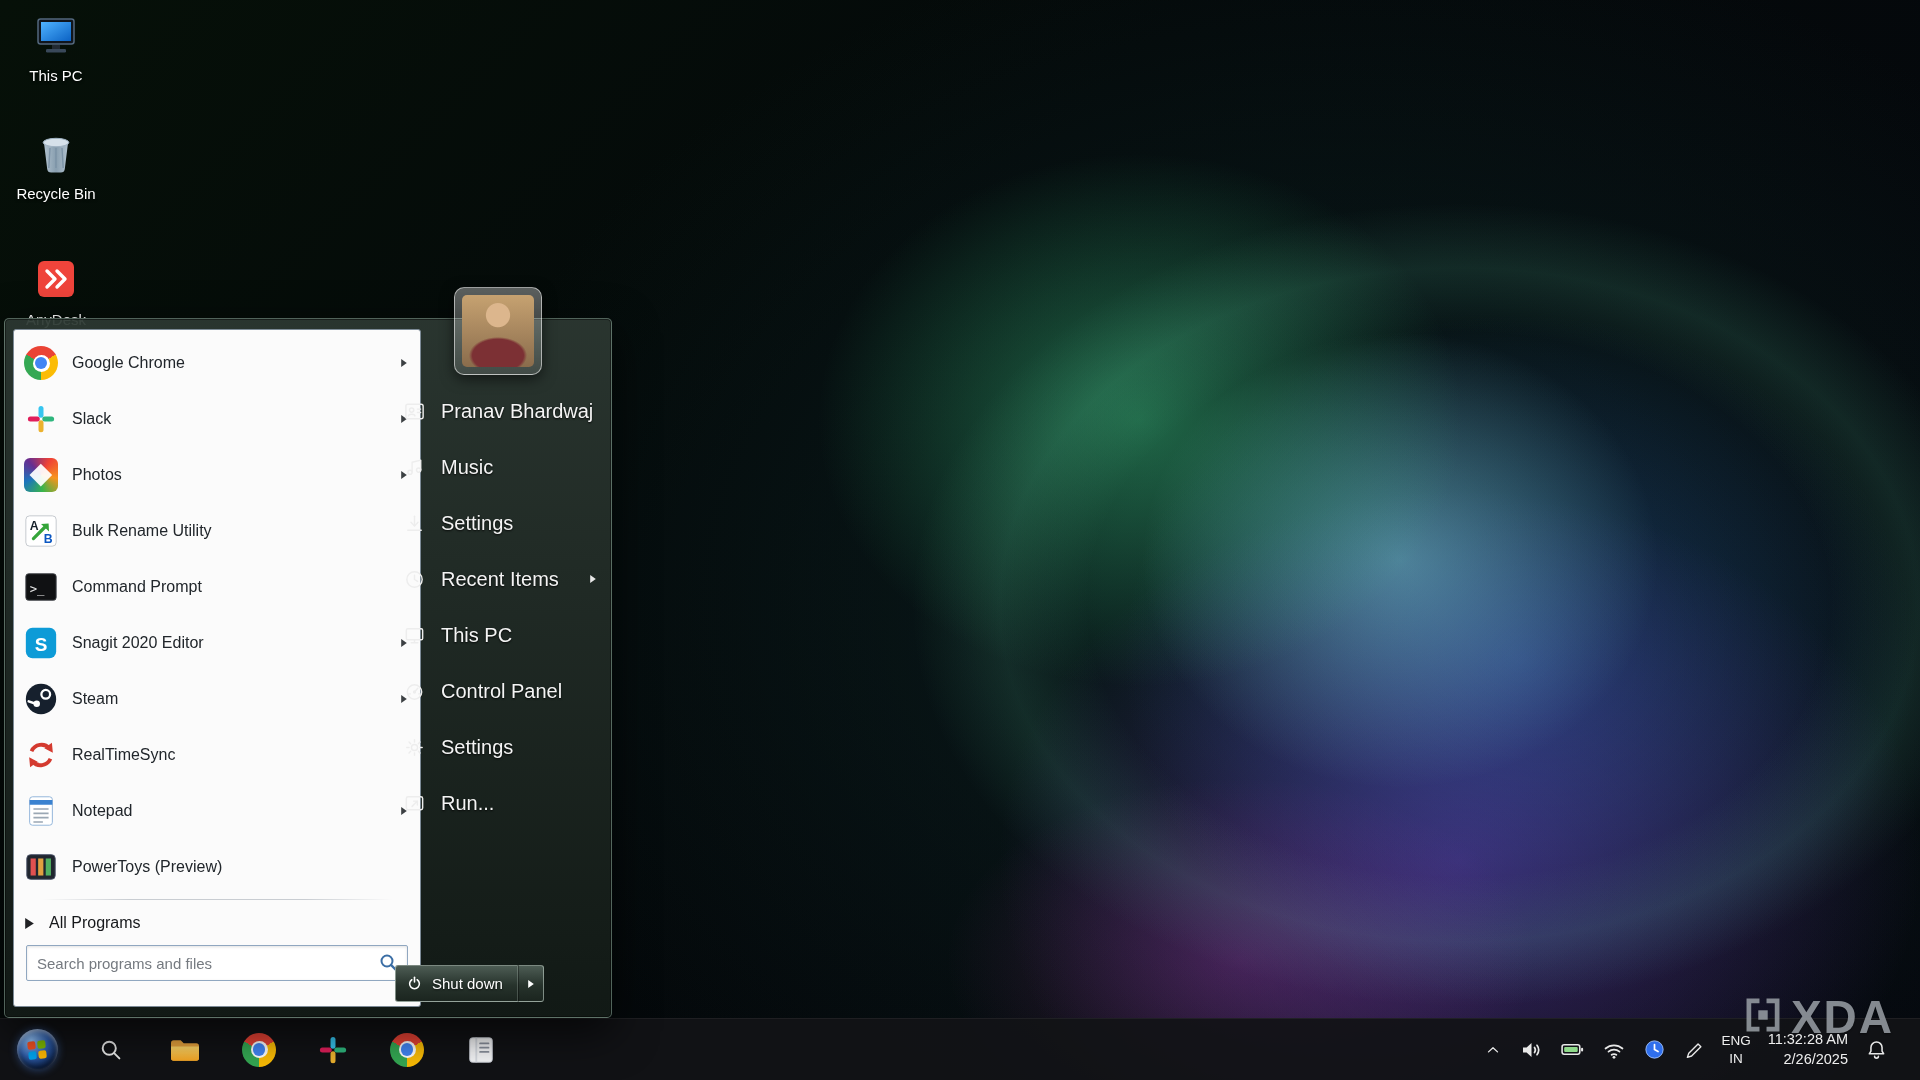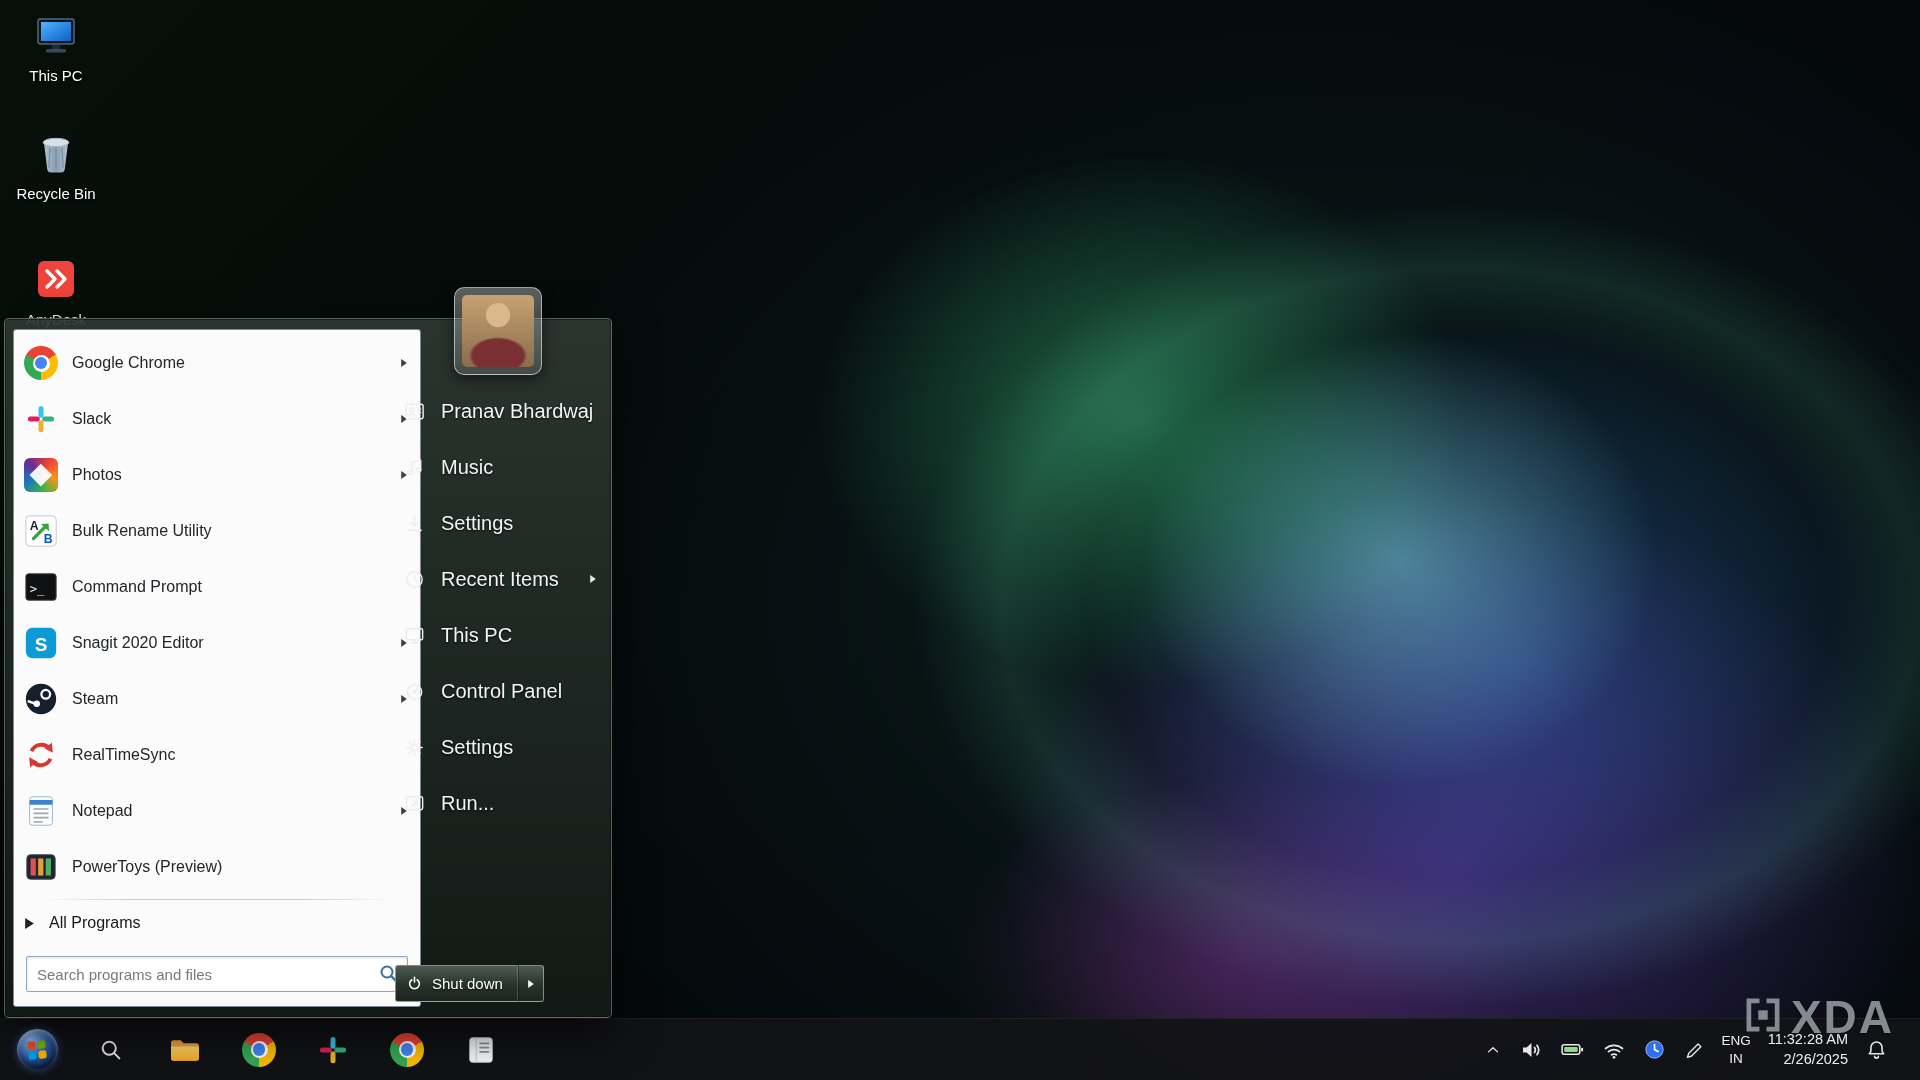--- a/index.html
+++ b/index.html
@@ -53,21 +53,21 @@
     box-shadow:0 14px 44px rgba(0,0,0,.65), inset 0 0 0 1px rgba(0,0,0,.4)}
 
   .sm-left{position:absolute;left:8px;top:10px;bottom:10px;width:408px;background:#fbfbfb;border:1px solid #7c8a96;border-radius:3px;display:flex;flex-direction:column;overflow:hidden}
   .sm-items{padding-top:5px}
   .sm-item{height:56px;display:flex;align-items:center;padding:0 12px 0 8px;gap:12px;cursor:pointer}
   .li-icon{width:38px;height:38px;flex:none;display:flex;align-items:center;justify-content:center}
   .li-label{font-size:16px;color:#21262b;white-space:nowrap}
   .li-arrow{margin-left:auto;display:flex}
   .sm-sep{height:1px;margin:4px 28px 2px 28px;background:linear-gradient(90deg,rgba(0,0,0,0),#c9cdd2 25%,#c9cdd2 75%,rgba(0,0,0,0))}
   .sm-allprograms{height:42px;display:flex;align-items:center;gap:14px;padding-left:10px;font-size:16px;color:#16181b;cursor:pointer}
-  .sm-search{margin:12px 12px 12px;position:relative}
+  .sm-search{margin:1px 12px 12px;position:relative}
   .sm-search input{width:100%;height:36px;border:1px solid #90a7c0;border-radius:2px;padding:0 40px 0 10px;font-size:15px;color:#333;outline:none;font-family:inherit;box-shadow:inset 0 1px 3px rgba(0,0,0,.12);background:#fff}
   .sm-search input::placeholder{color:#757a80}
   .search-glyph{position:absolute;right:8px;top:7px;width:22px;height:22px;cursor:pointer;display:flex}
 
   .sm-right{position:absolute;left:380px;top:0;bottom:0;right:0;padding-top:64px}
   .avatar{position:absolute;left:50%;transform:translateX(-50%);top:-32px;width:88px;height:88px;border-radius:10px;padding:7px;cursor:pointer;
     background:linear-gradient(180deg,rgba(255,255,255,.35),rgba(255,255,255,.12));
     border:1px solid rgba(255,255,255,.55);box-shadow:0 4px 14px rgba(0,0,0,.55)}
   .avatar-photo{width:100%;height:100%;border-radius:5px;background:
     radial-gradient(20px 20px at 50% 28%, #dcb68d 58%, rgba(0,0,0,0) 63%),

